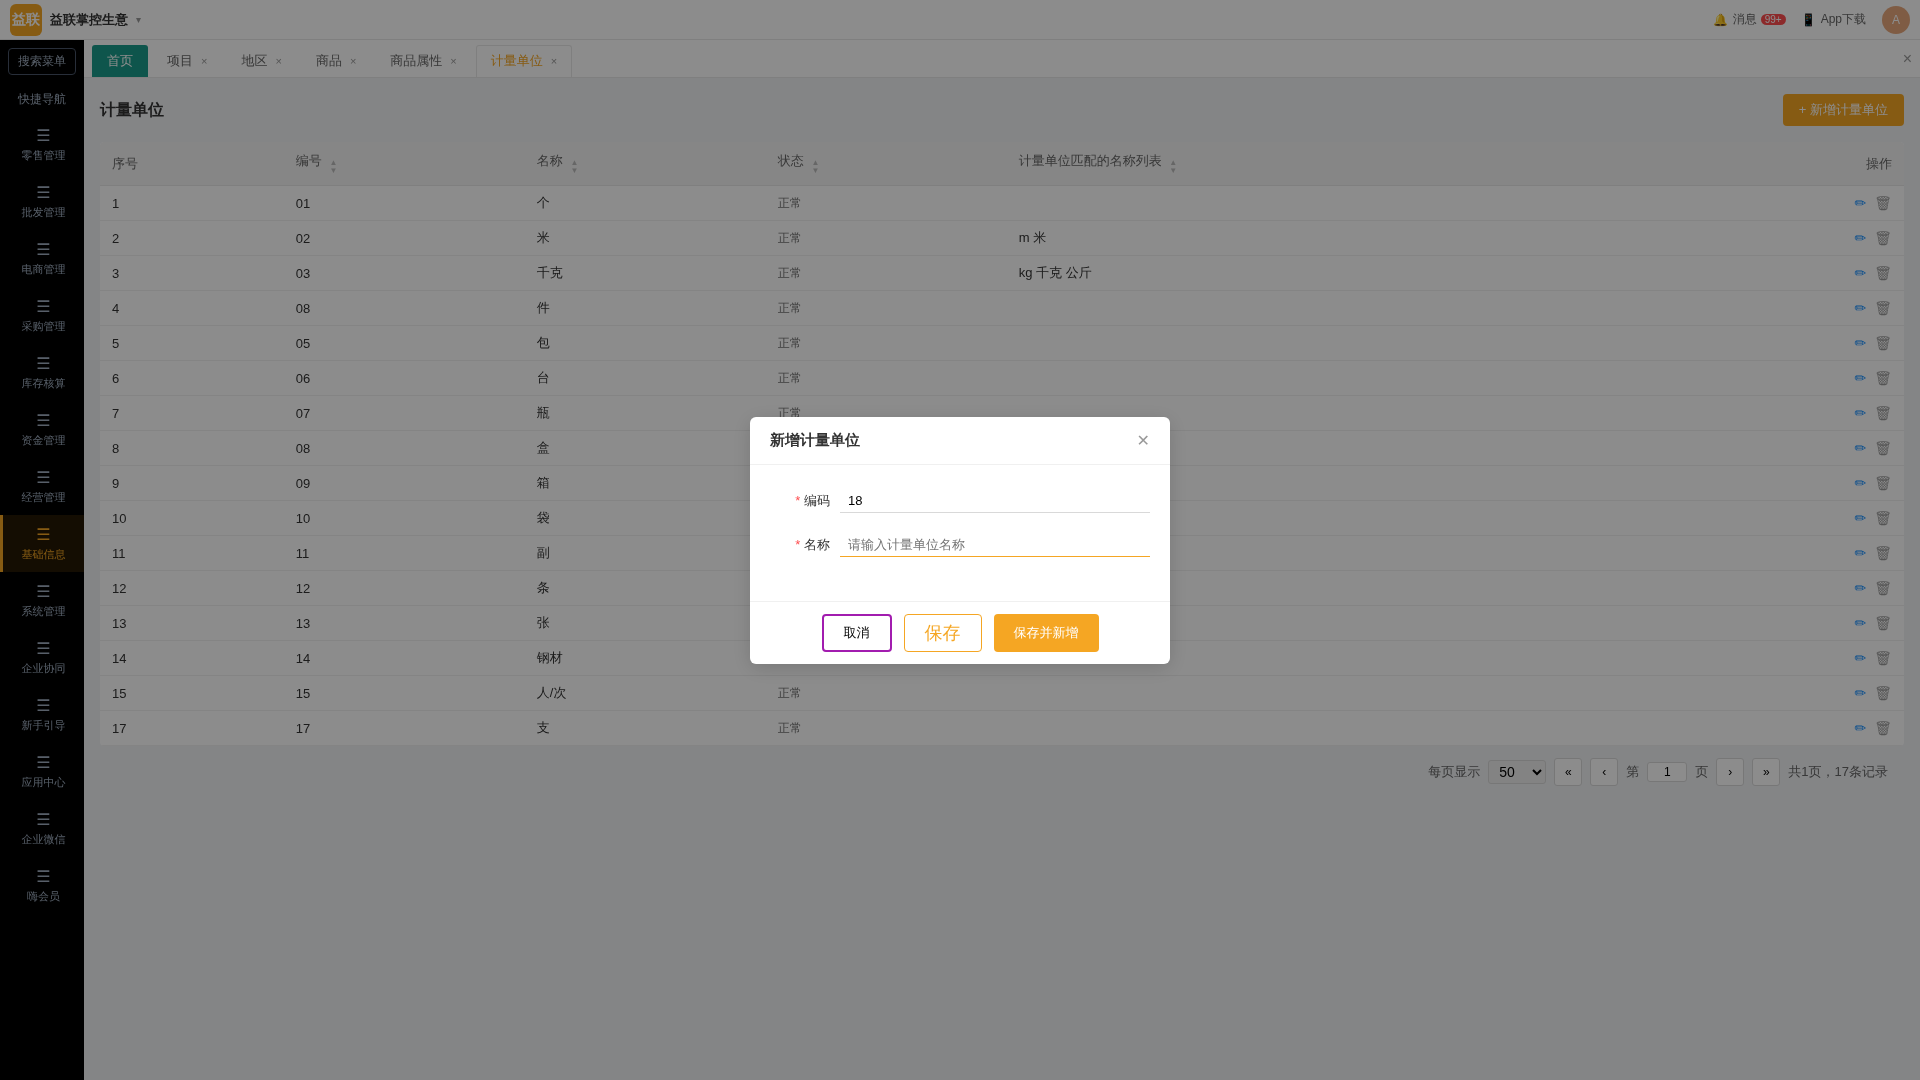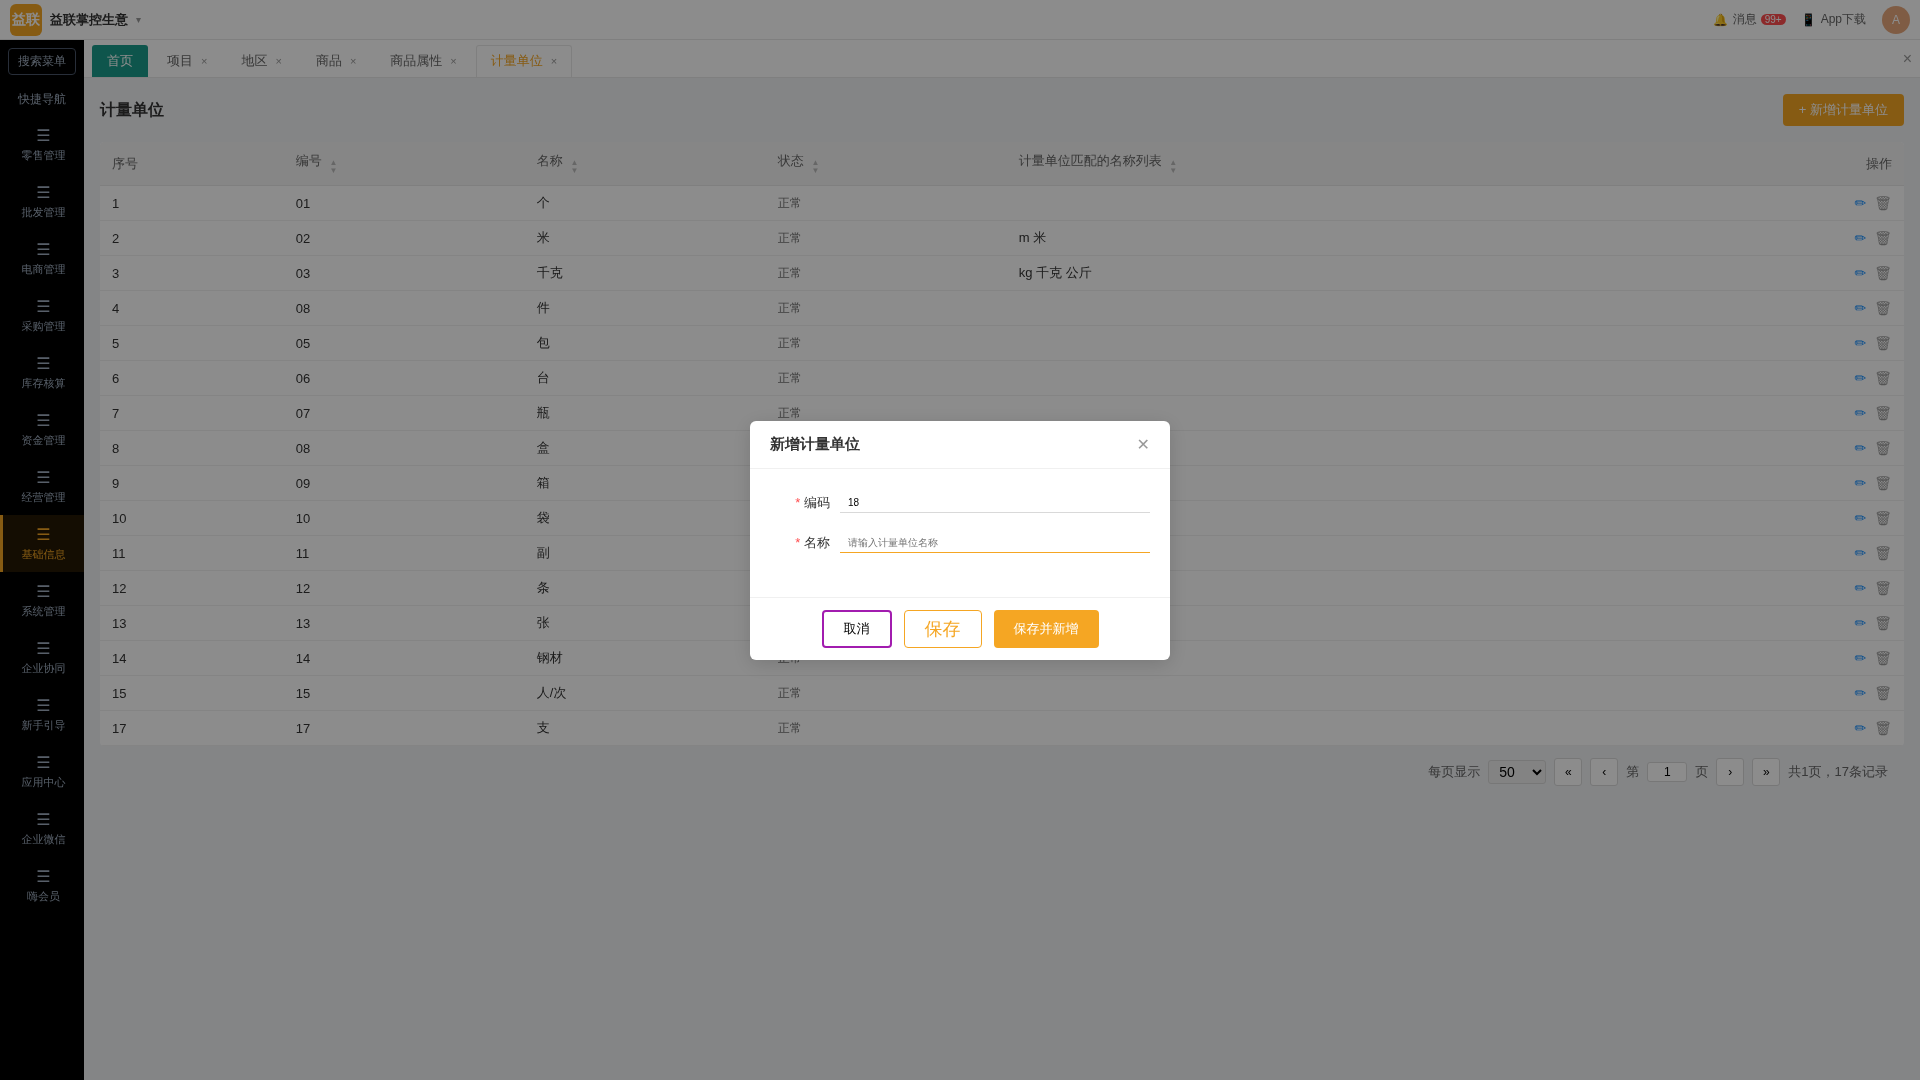--- a/index.html
+++ b/index.html
@@ -64,21 +64,21 @@
     
     .modal-overlay { position: fixed; top: 0; left: 0; width: 100%; height: 100%; background: rgba(0,0,0,0.45); z-index: 1000; display: flex; align-items: center; justify-content: center; }
     .modal { background: #fff; border-radius: 6px; width: 420px; box-shadow: 0 4px 20px rgba(0,0,0,0.15); }
     .modal-header { padding: 14px 20px; border-bottom: 1px solid #f0f0f0; display: flex; align-items: center; justify-content: space-between; }
     .modal-title { font-size: 15px; font-weight: bold; color: #333; }
     .modal-close { background: none; border: none; font-size: 16px; cursor: pointer; color: #999; }
     .modal-body { padding: 24px 20px; }
     .form-row { display: flex; align-items: center; margin-bottom: 20px; }
     .form-label { width: 60px; text-align: right; font-size: 13px; color: #333; margin-right: 10px; }
     .form-label.required::before { content: "* "; color: #ff4d4f; }
-    .form-input { flex: 1; border: none; border-bottom: 1px solid #d9d9d9; padding: 4px 8px; font-size: 10px; outline: none; }
+    .form-input { flex: 1; border: none; border-bottom: 1px solid #d9d9d9; padding: 4px 8px; font-size: 13px; outline: none; }
     .form-input.active { border-bottom-color: #f5a623; }
     .modal-footer { padding: 12px 20px; border-top: 1px solid #f0f0f0; display: flex; justify-content: center; gap: 12px; }
     .btn-cancel { padding: 6px 20px; border: 2px solid #a21caf; background: #fff; border-radius: 4px; cursor: pointer; font-size: 13px; color: #000000; }
     .btn-save { padding: 6px 20px; border: 1px solid #f5a623; background: #fff; border-radius: 4px; cursor: pointer; font-size: 18px; color: #f5a623; }
     .btn-save-new { padding: 6px 20px; border: none; background: #f5a623; border-radius: 4px; cursor: pointer; font-size: 13px; color: #fff; }
 
     .teal-tab { background: #1a9c8a !important; color: white !important; }
   </style>
 </head>
 <body>

